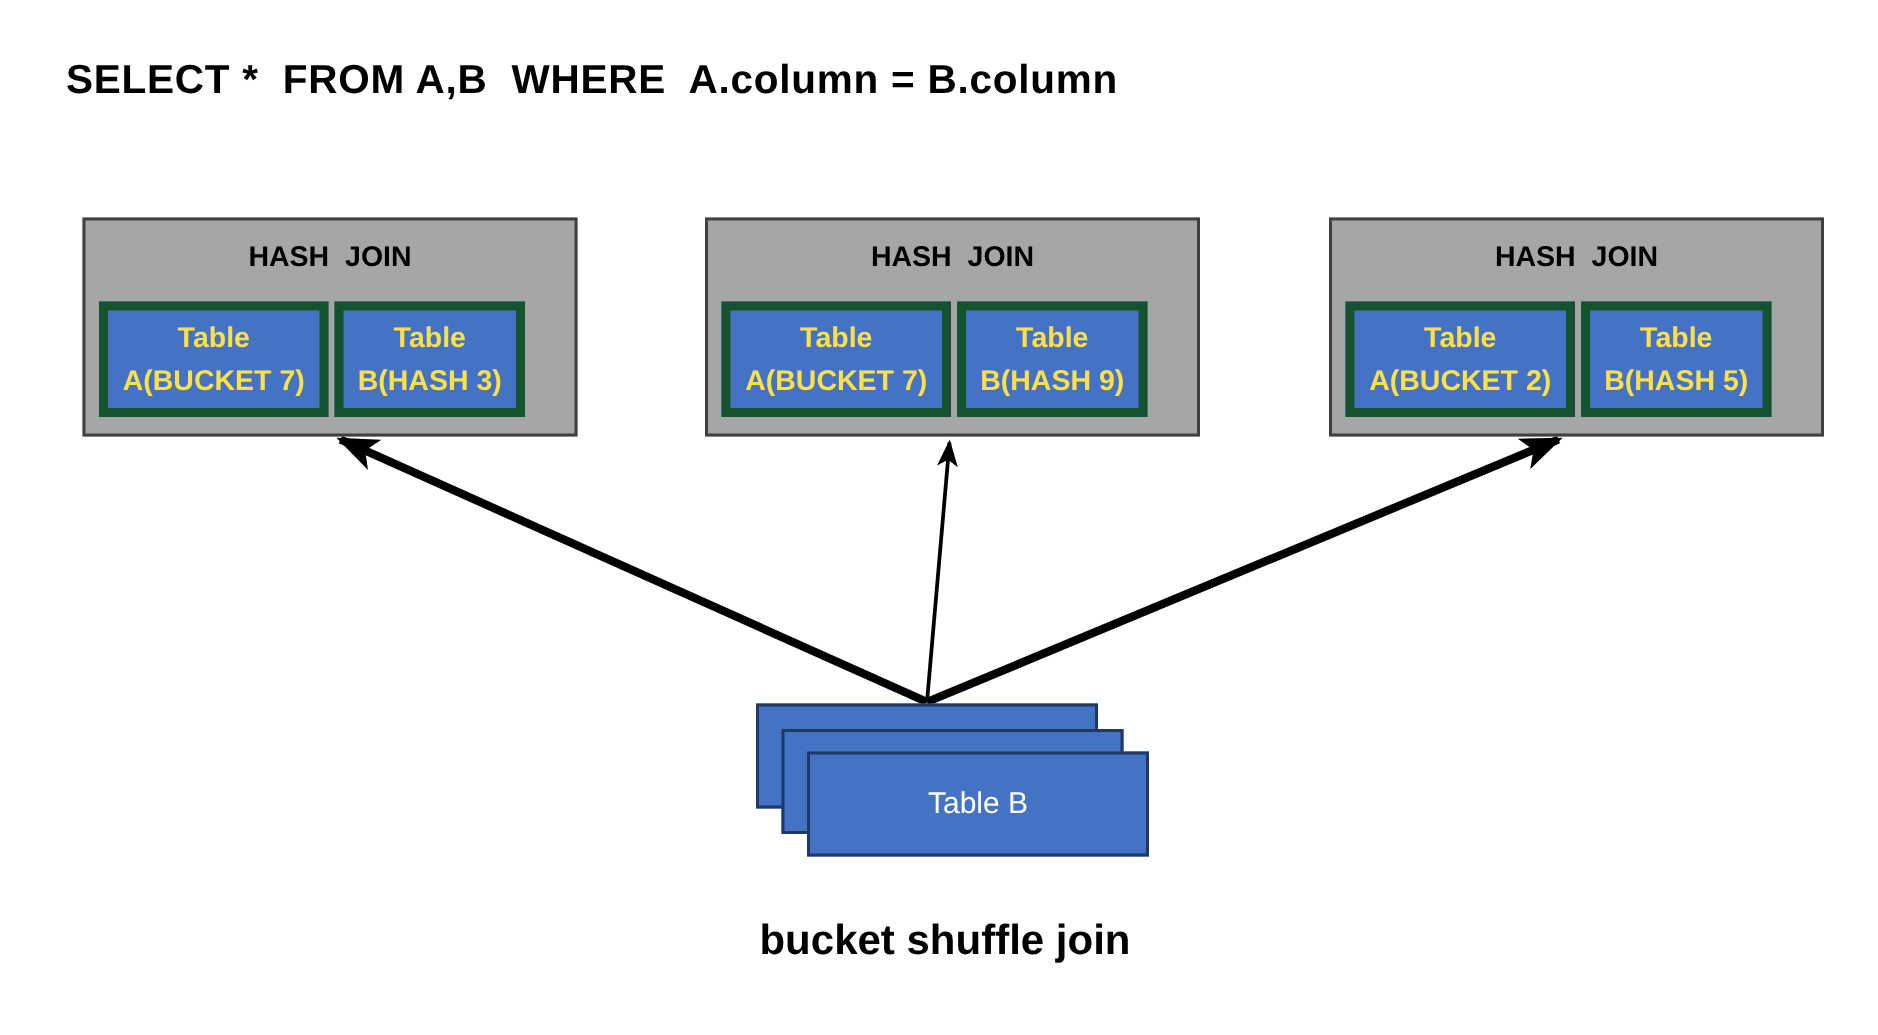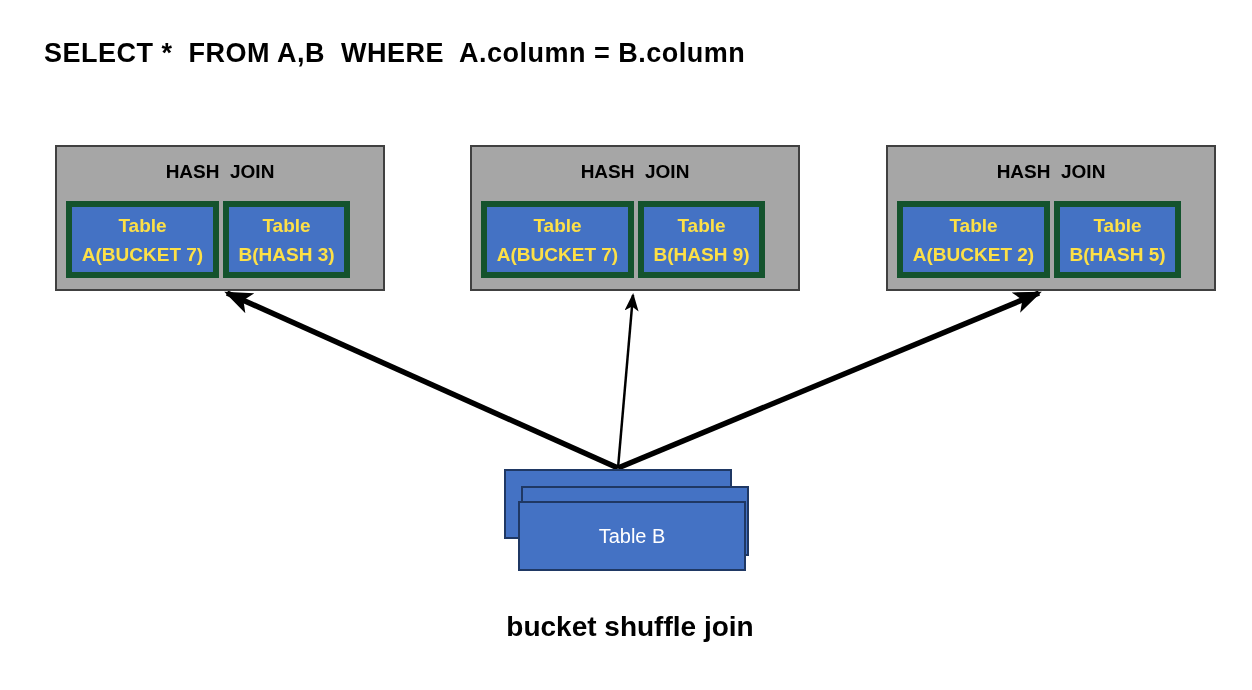--- a/index.html
+++ b/index.html
@@ -88,21 +88,21 @@
     position: absolute;
     box-sizing: border-box;
     width: 228px;
     height: 70px;
     background: #4472c4;
     border: 2px solid #1f3864;
   }
   .stack-back  { left: 504px; top: 469px; }
   .stack-mid   { left: 521px; top: 486px; }
   .stack-front {
-    left: 518px; top: 501px;
+    left: 538px; top: 501px;
     display: flex;
     align-items: center;
     justify-content: center;
     color: #ffffff;
     font-size: 20px;
   }
   .diagram-caption {
     position: absolute;
     left: 0;
     top: 611px;

